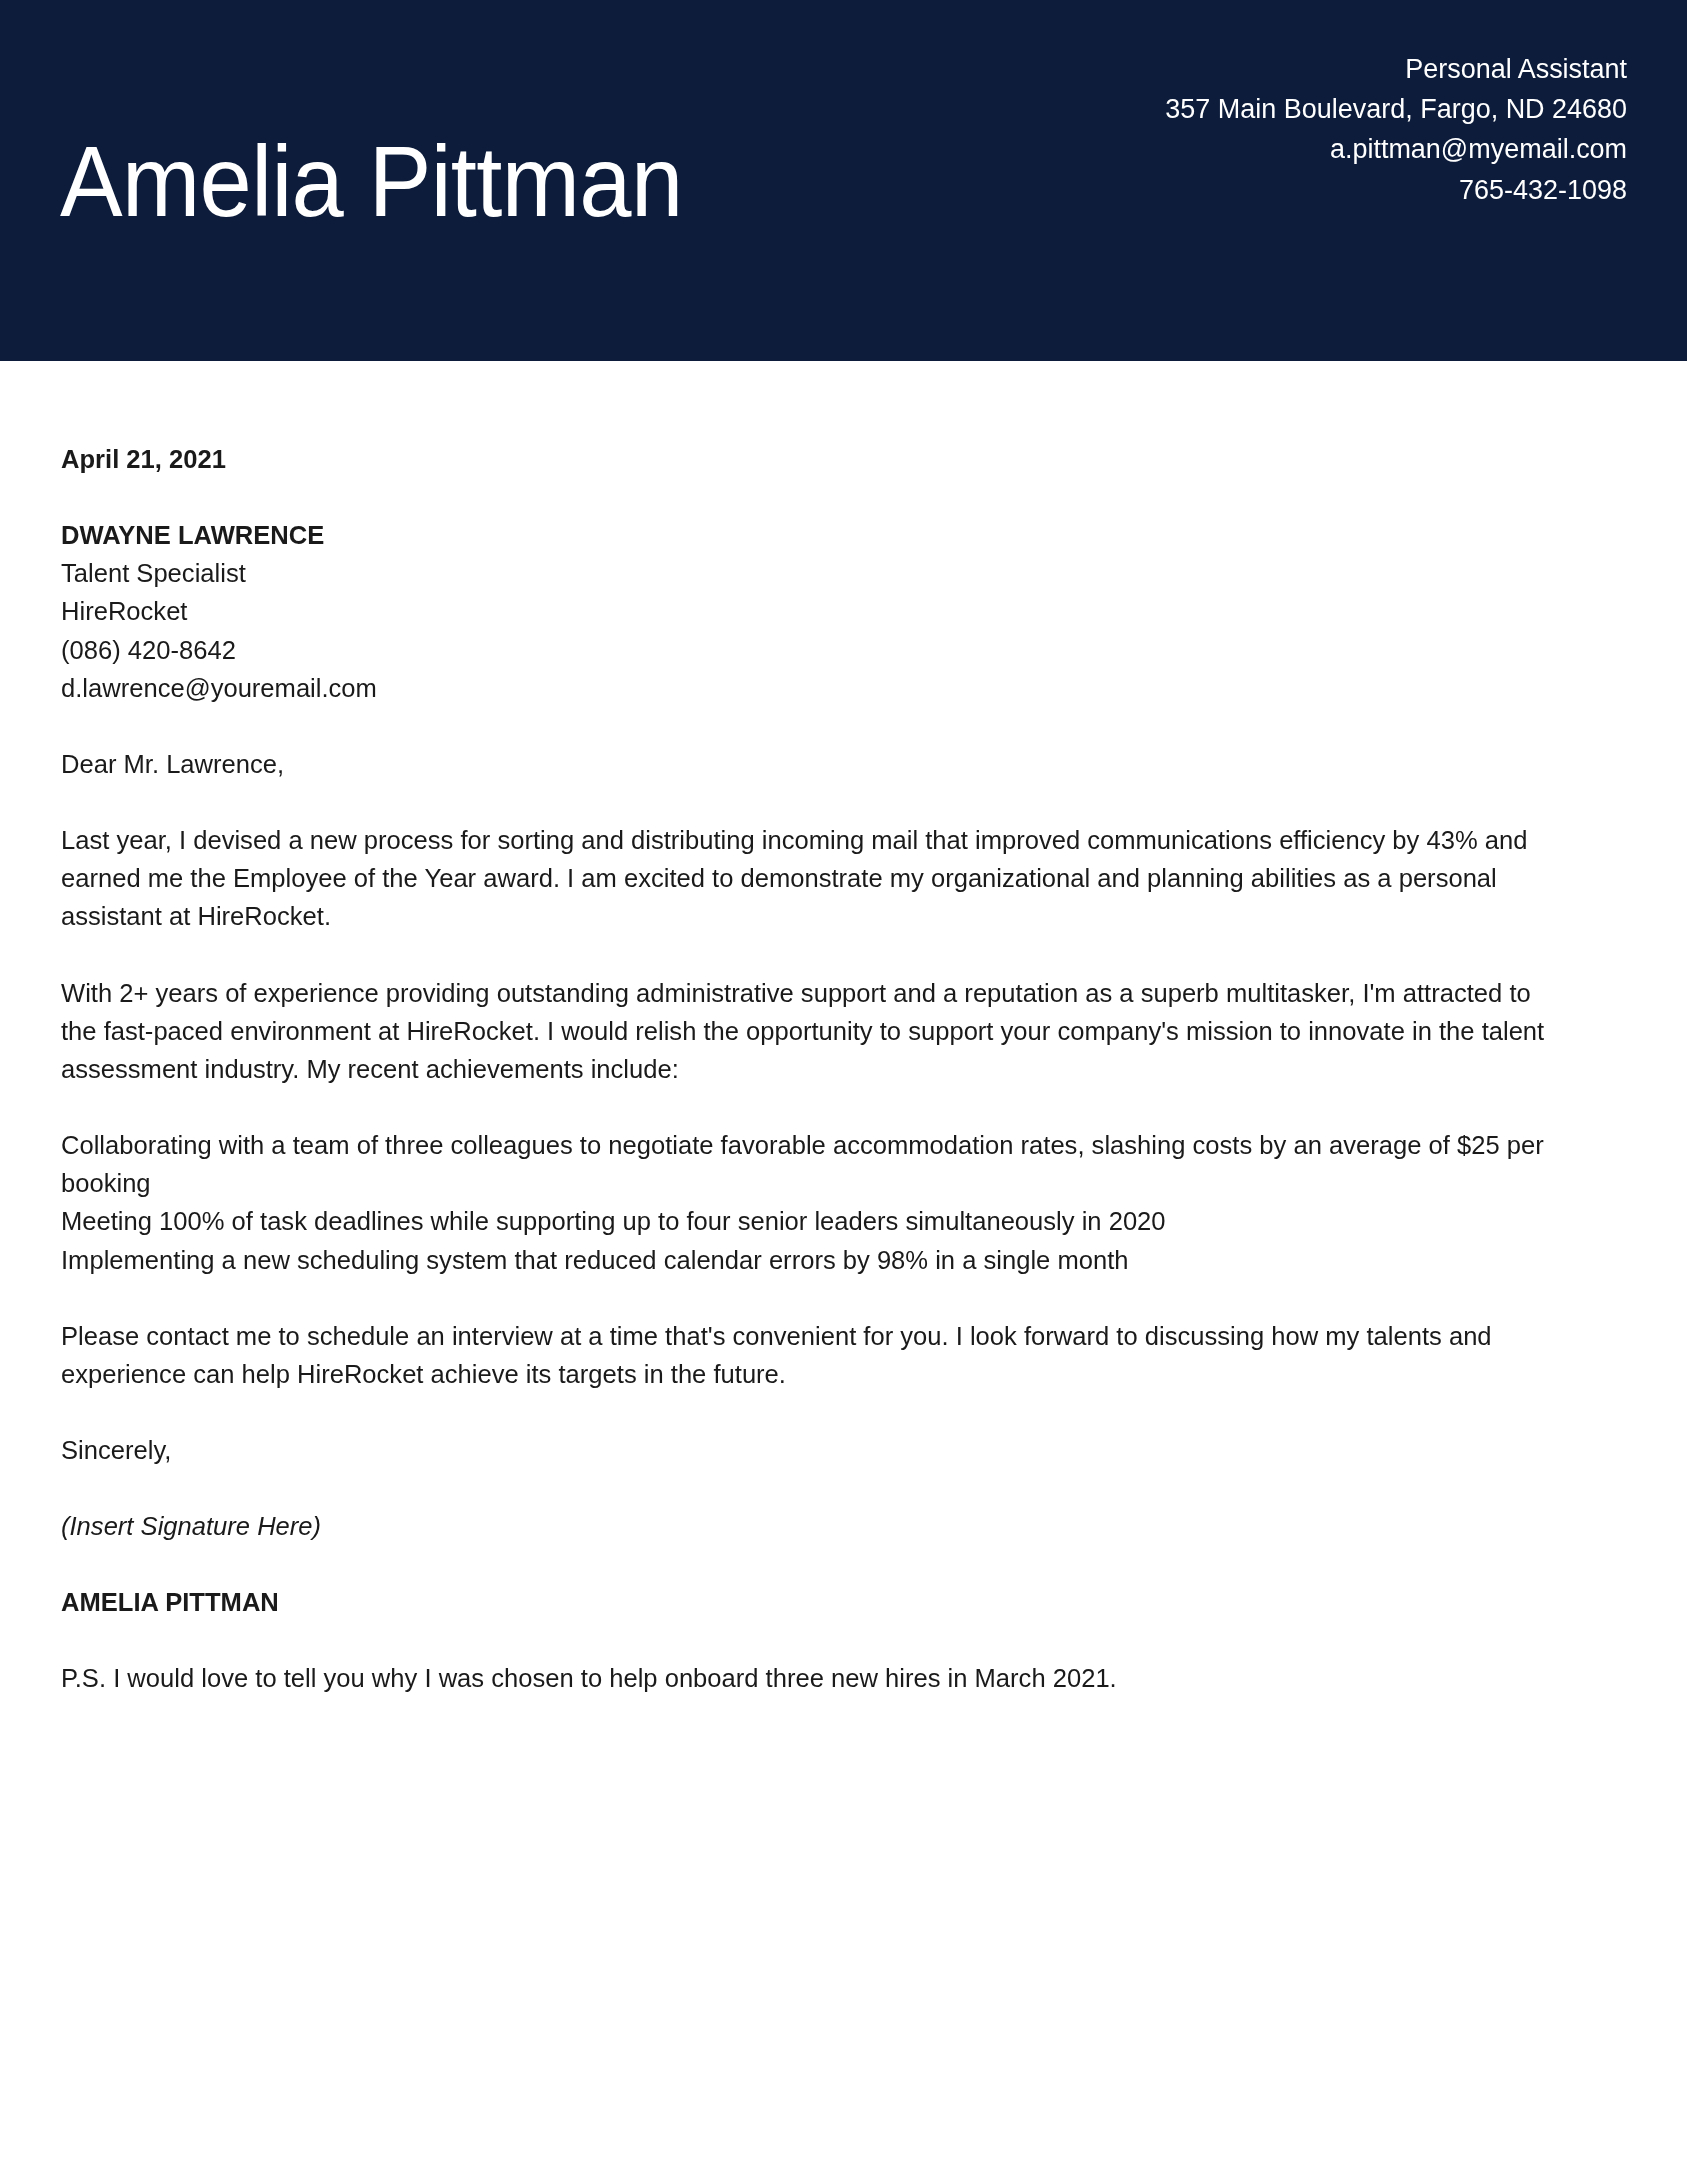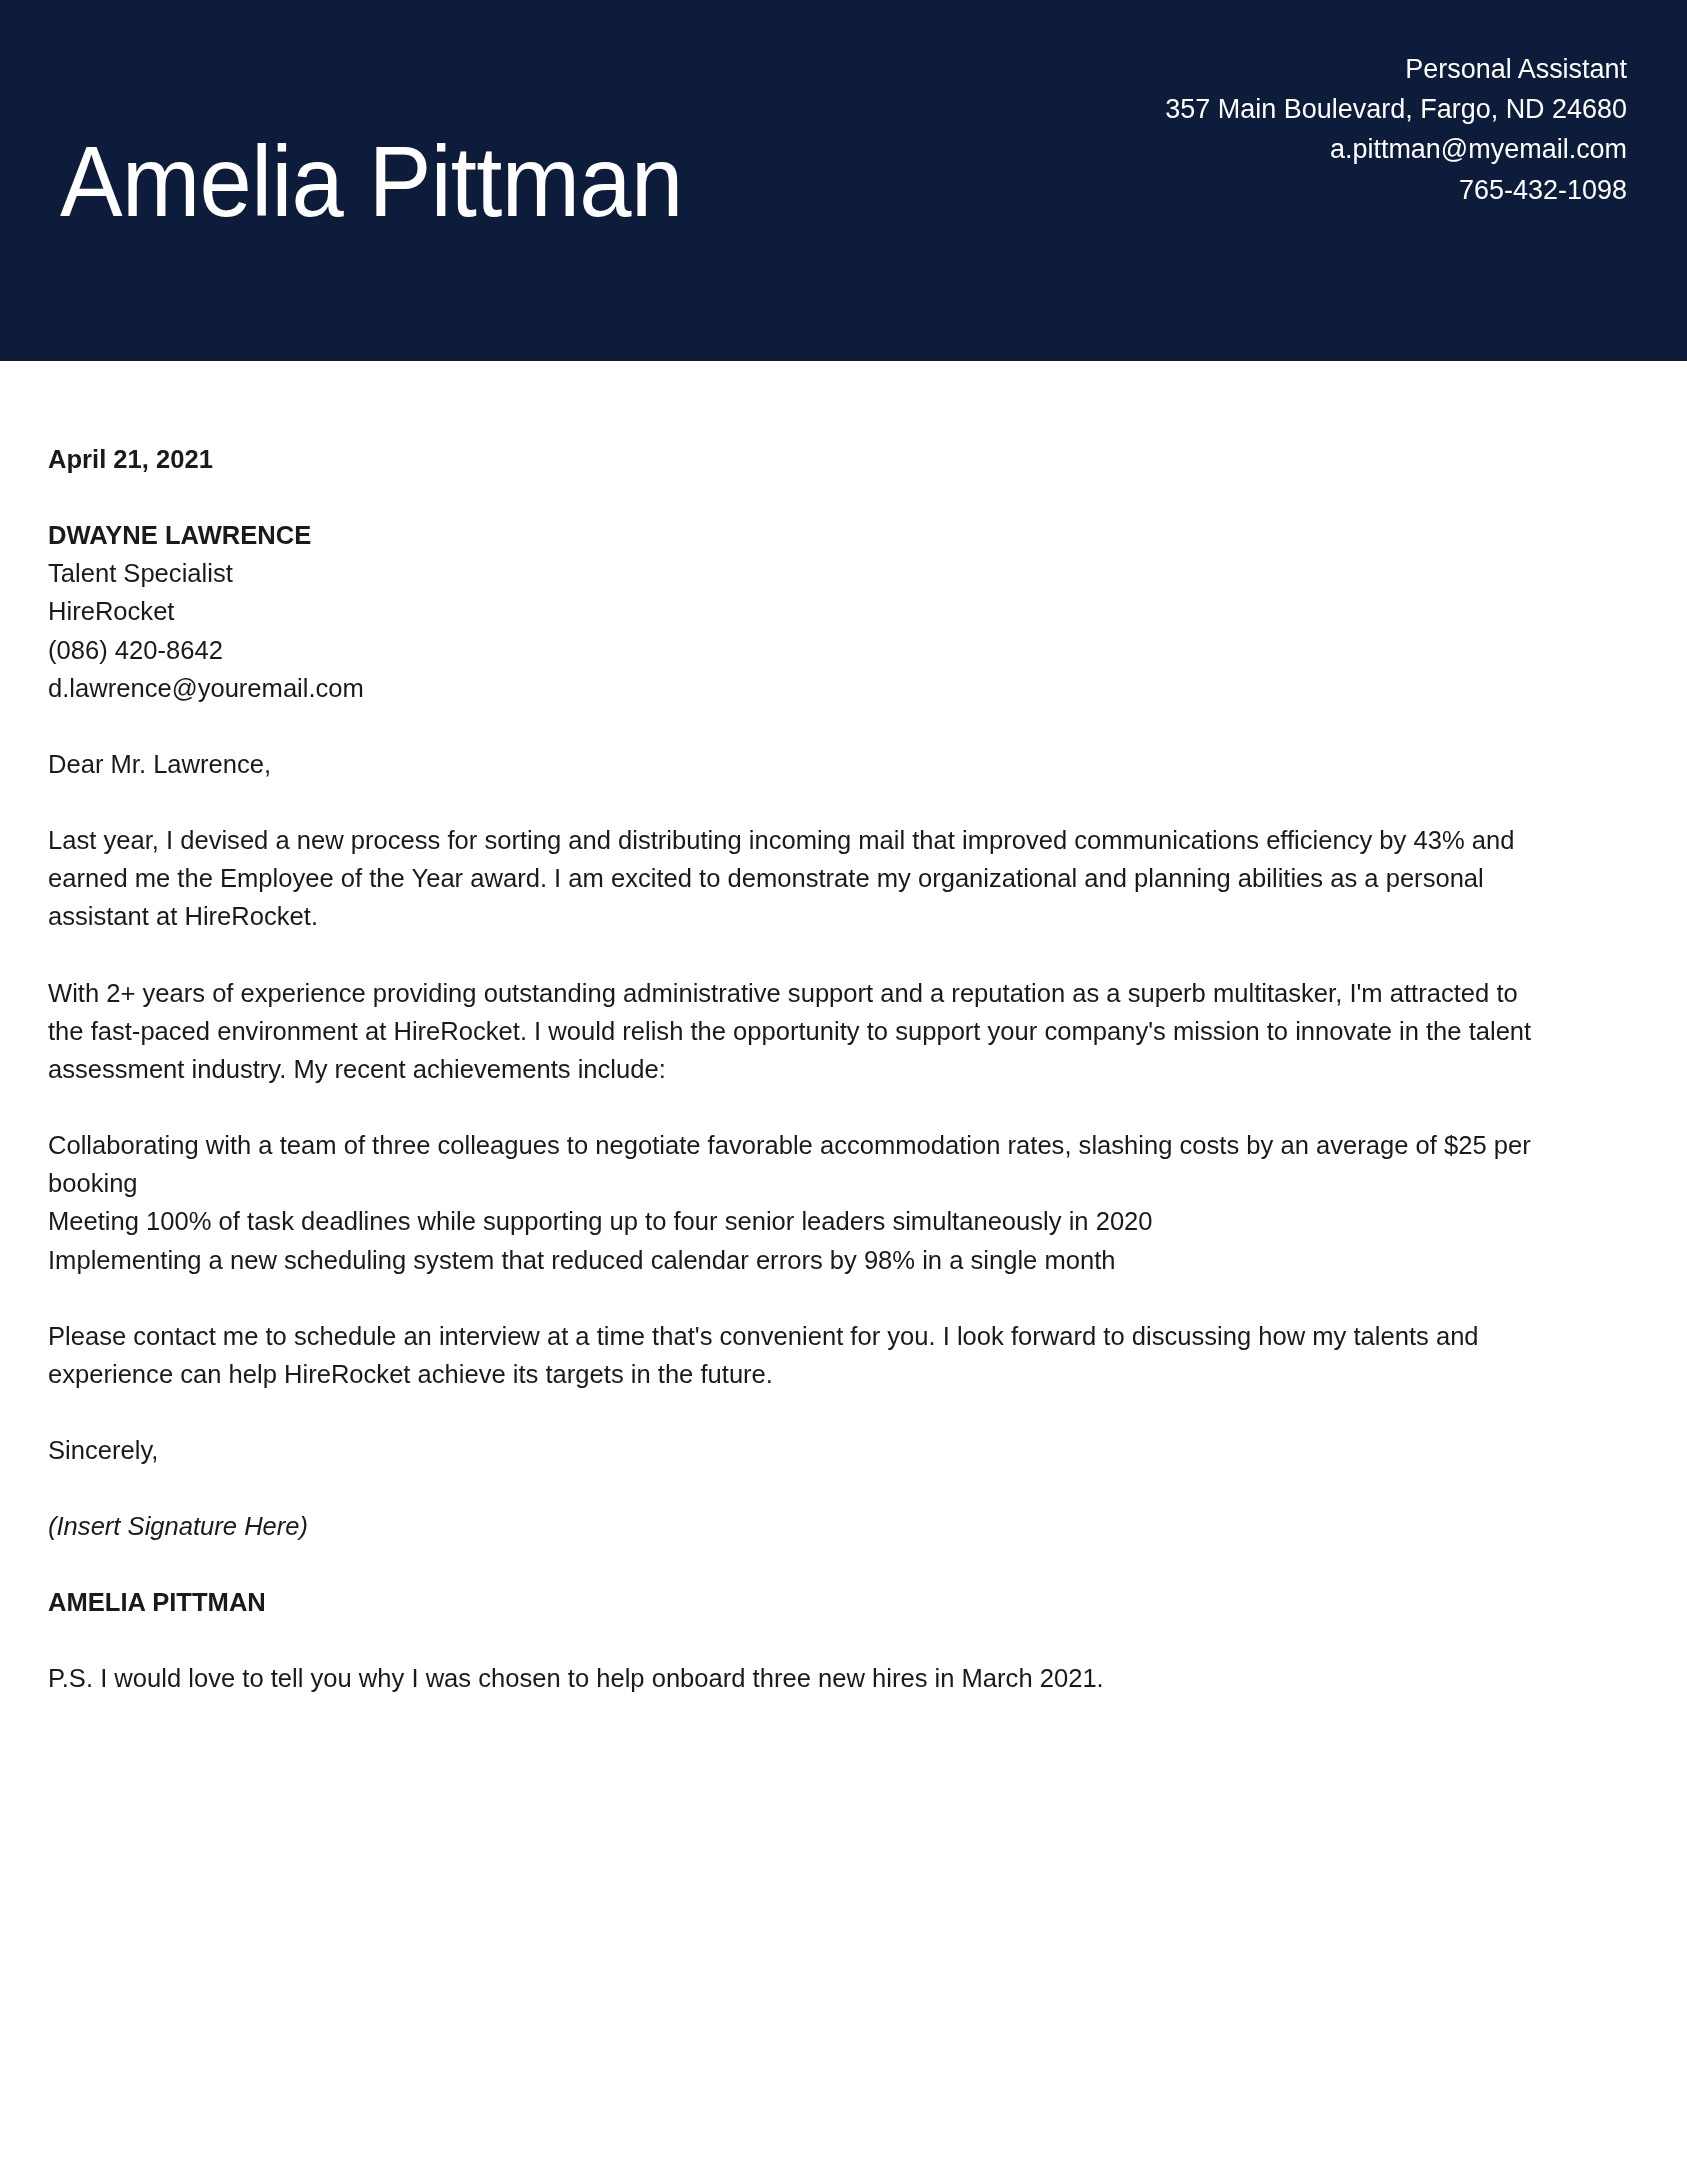--- a/index.html
+++ b/index.html
@@ -57,21 +57,21 @@
     transform: scaleX(0.95);
     transform-origin: right bottom;
     white-space: nowrap;
   }
   .contact-line { display: block; }
 
   
   .letter-body {
     position: relative;
     box-sizing: border-box;
-    padding: 79px 61px 0 48px;
+    padding: 79px 61px 0 61px;
     width: 1446px;
   }
   .letter-inner {
     width: 1548px;
     transform: scaleX(0.965);
     transform-origin: left top;
   }
 
   .date-line {
     font-size: 26.5px;

